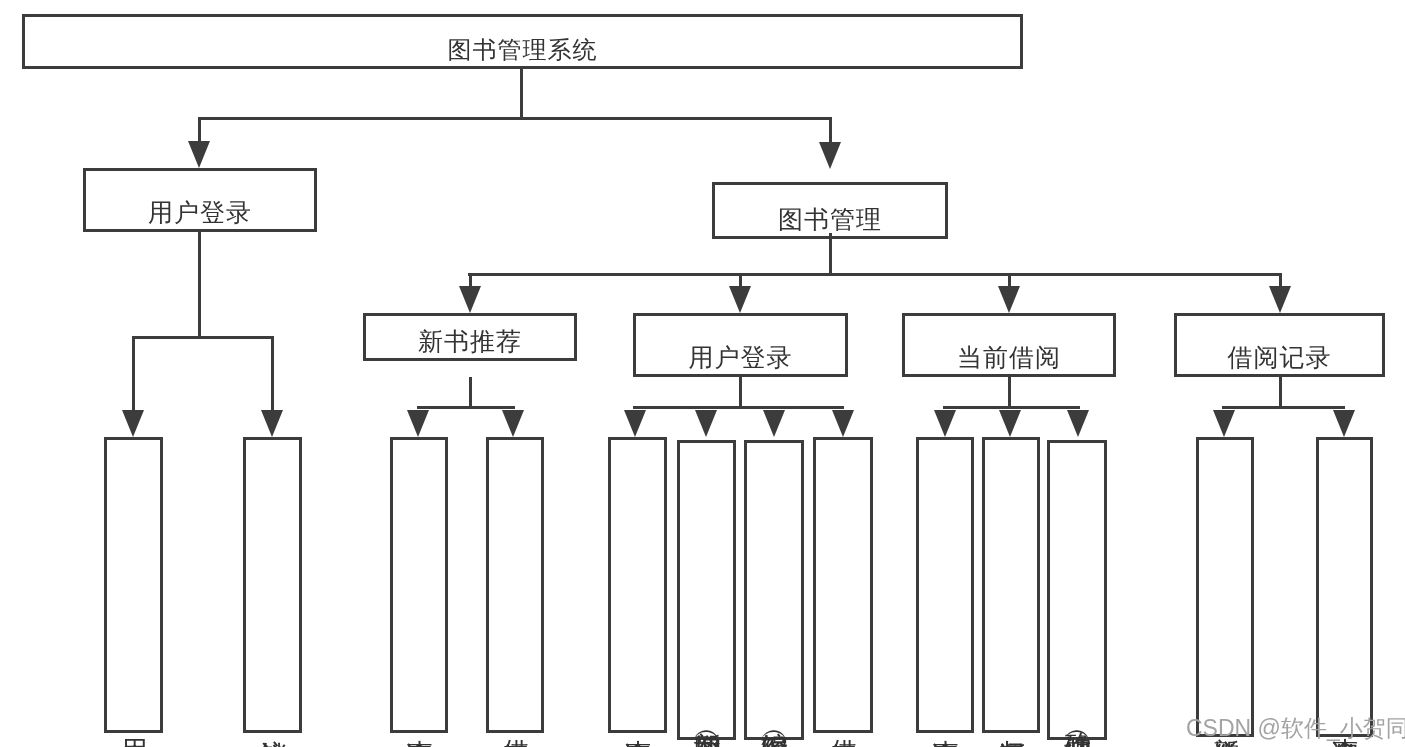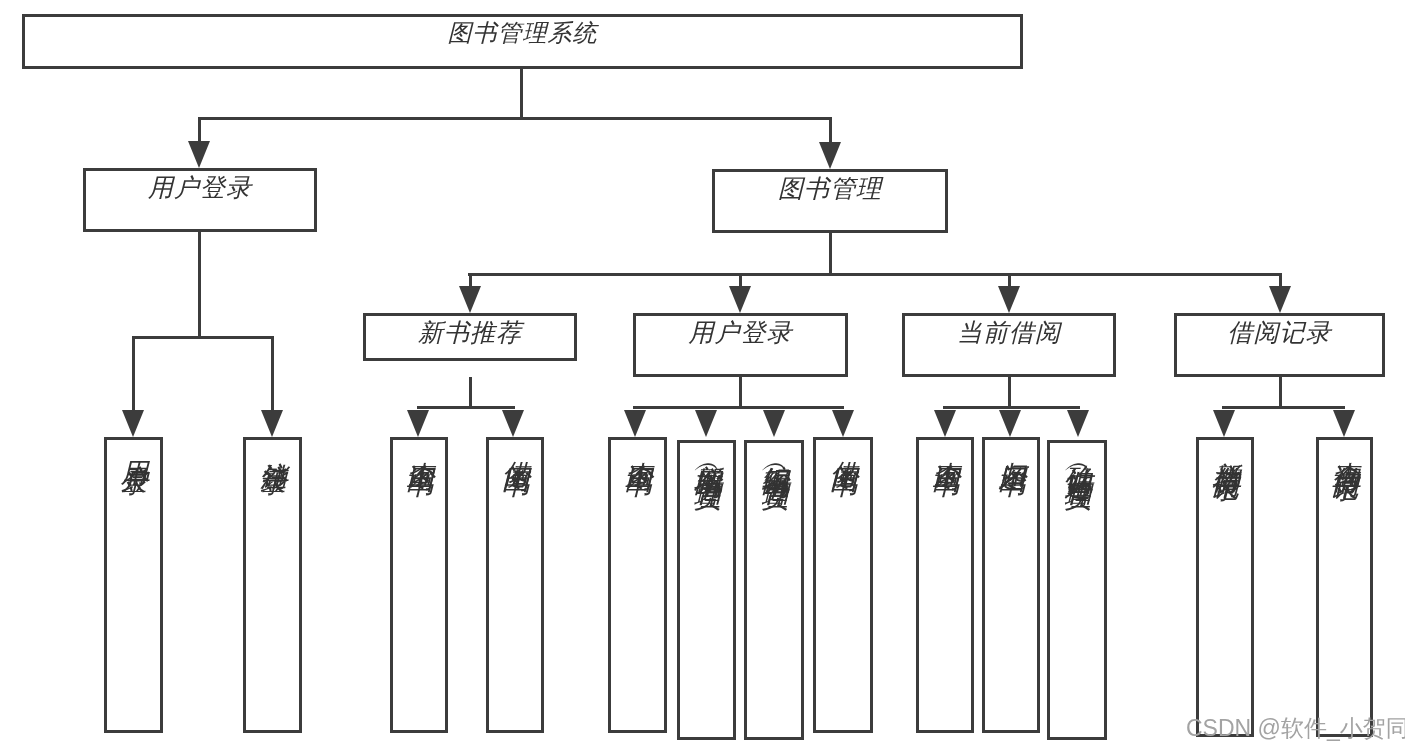--- a/index.html
+++ b/index.html
@@ -14,23 +14,22 @@
     width:1405px;height:747px;
     background:var(--bg);
     font-family:"Liberation Sans","DejaVu Sans",sans-serif;
     overflow:hidden;
   }
   .box{
     position:absolute;
     box-sizing:border-box;
     border:3px solid var(--line);
     background:#fff;
-    display:flex;align-items:flex-start;justify-content:center;
+    display:flex;align-items:flex-end;justify-content:center;
     color:var(--text);
-    font-style:italic;
   }
   .hlabel{font-size:25px;letter-spacing:1px;white-space:nowrap;}
   .root-label{font-size:24px;letter-spacing:1px;}
   .vlabel{
     writing-mode:vertical-rl;
     text-orientation:mixed;
     font-size:27px;
     letter-spacing:3px;
     line-height:1.1;
     color:var(--text);
@@ -63,21 +62,21 @@
   <div class="line" style="left:520px;top:68px;width:3px;height:51px"></div>
   <div class="line" style="left:198px;top:117px;width:634px;height:3px"></div>
   <div class="line" style="left:198px;top:117px;width:3px;height:29px"></div>
   <div class="arrow" style="left:188px;top:141px"></div>
   <div class="line" style="left:829px;top:117px;width:3px;height:29px"></div>
   <div class="arrow" style="left:819px;top:142px"></div>
 
   <div class="box" style="left:83px;top:168px;width:234px;height:64px">
     <span class="hlabel">用户登录</span>
   </div>
-  <div class="box" style="left:712px;top:169px;width:236px;height:64px">
+  <div class="box" style="left:712px;top:182px;width:236px;height:57px">
     <span class="hlabel">图书管理</span>
   </div>
 
   <div class="line" style="left:198px;top:232px;width:3px;height:104px"></div>
   <div class="line" style="left:132px;top:336px;width:142px;height:3px"></div>
   <div class="line" style="left:132px;top:336px;width:3px;height:76px"></div>
   <div class="arrow" style="left:122px;top:410px"></div>
   <div class="line" style="left:271px;top:336px;width:3px;height:76px"></div>
   <div class="arrow" style="left:261px;top:410px"></div>
 

